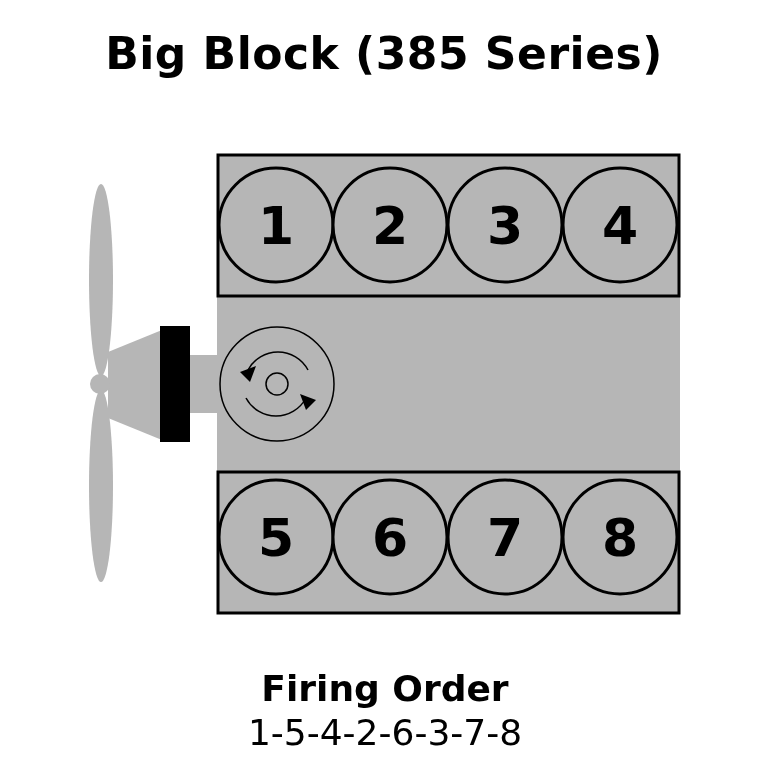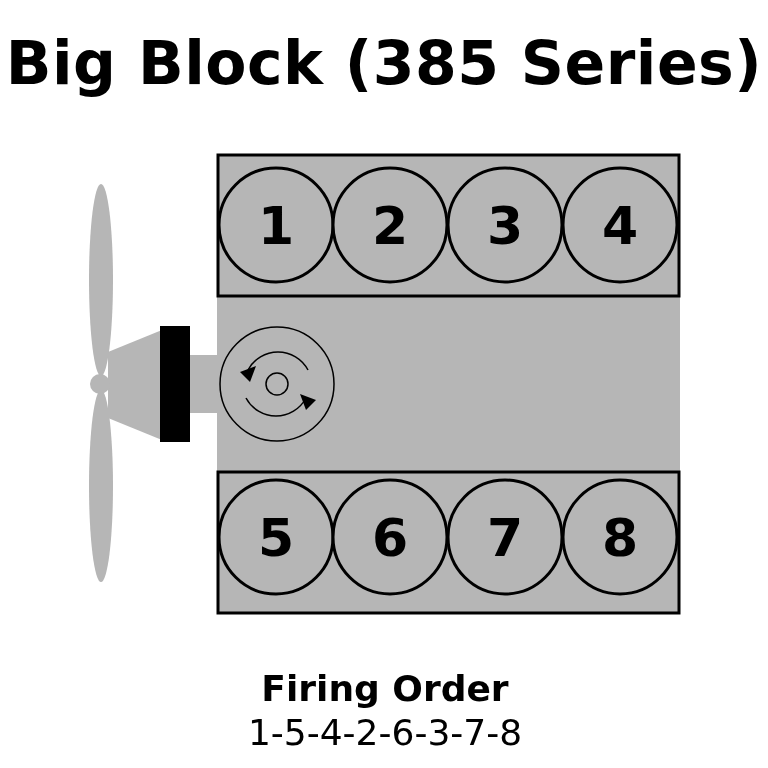--- a/index.html
+++ b/index.html
@@ -1,17 +1,17 @@
 <!DOCTYPE html>
 <html><head>
   <meta charset="utf-8">
   <style>
     html, body { margin: 0; padding: 0; background: #ffffff; }
     body { width: 768px; height: 768px; position: relative; overflow: hidden; font-family: "DejaVu Sans", sans-serif; }
-    .title { position: absolute; left: 0; top: 28px; width: 768px; text-align: center; font-weight: bold; font-size: 60px; color: #000; letter-spacing: 0.5px; }
+    .title { position: absolute; left: 0; top: 28px; width: 768px; text-align: center; font-weight: bold; font-size: 44px; color: #000; letter-spacing: 0.5px; }
     svg.diagram { position: absolute; left: 0; top: 0; }
     .cyl-label { font-family: "DejaVu Sans", sans-serif; font-weight: bold; font-size: 52px; fill: #000; }
     .fo-title { position: absolute; left: 0; top: 668px; width: 770px; text-align: center; font-weight: bold; font-size: 36px; color: #000; }
     .fo-value { position: absolute; left: 0; top: 712px; width: 770px; text-align: center; font-size: 36px; color: #000; }
   </style>
 </head>
 <body>
 
 <div class="title">Big Block (385 Series)</div>
 

